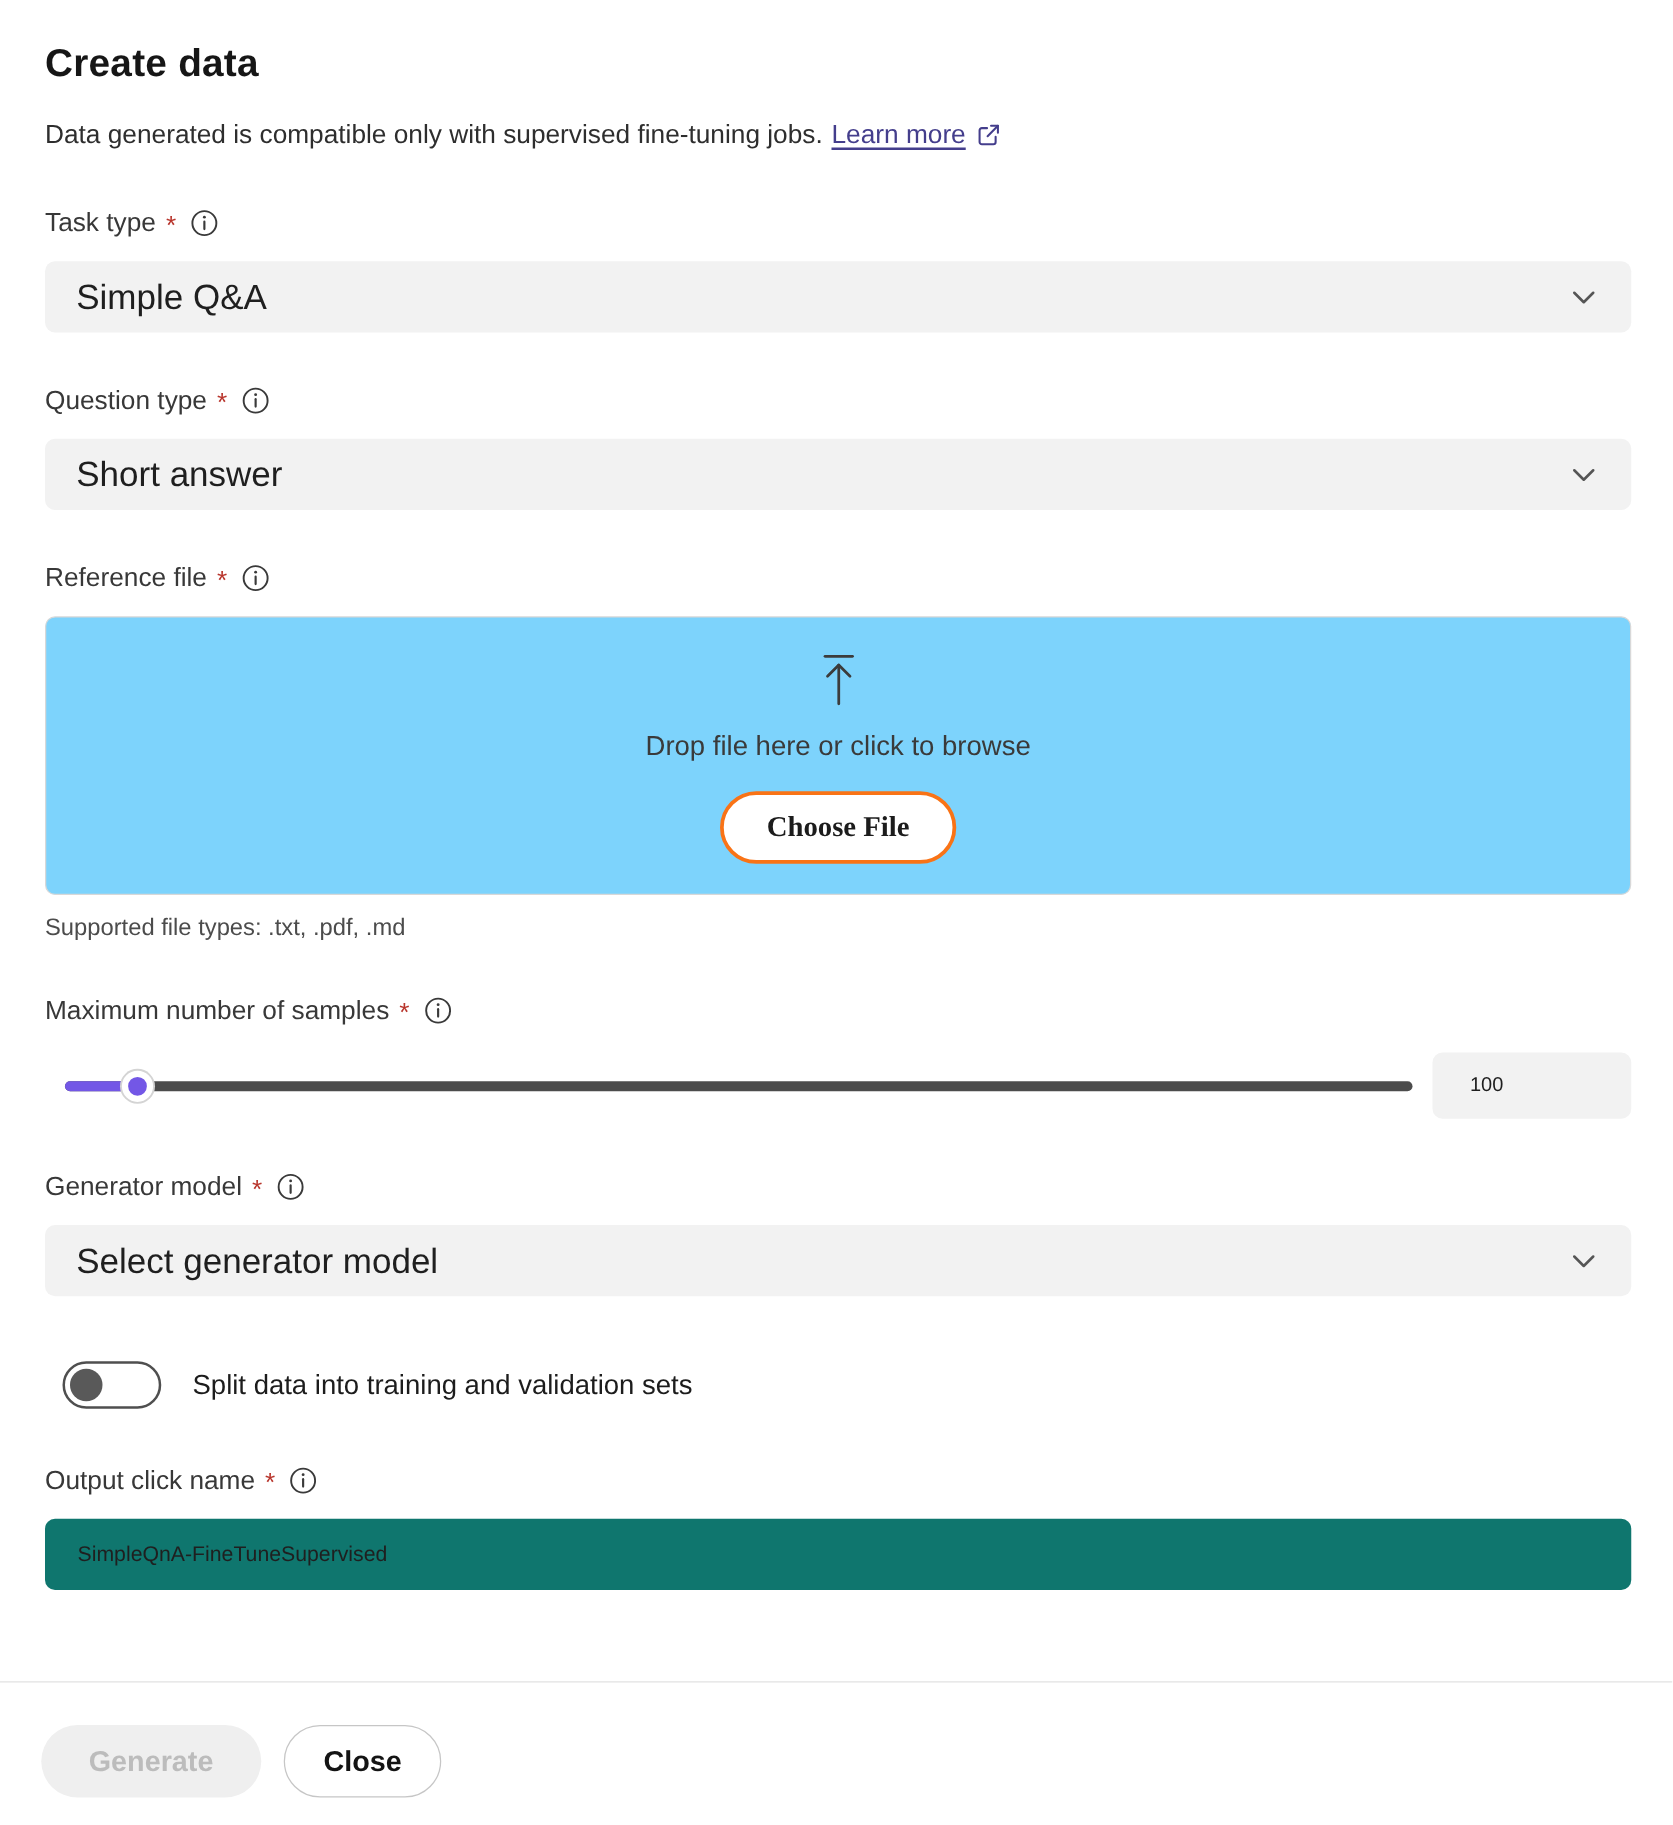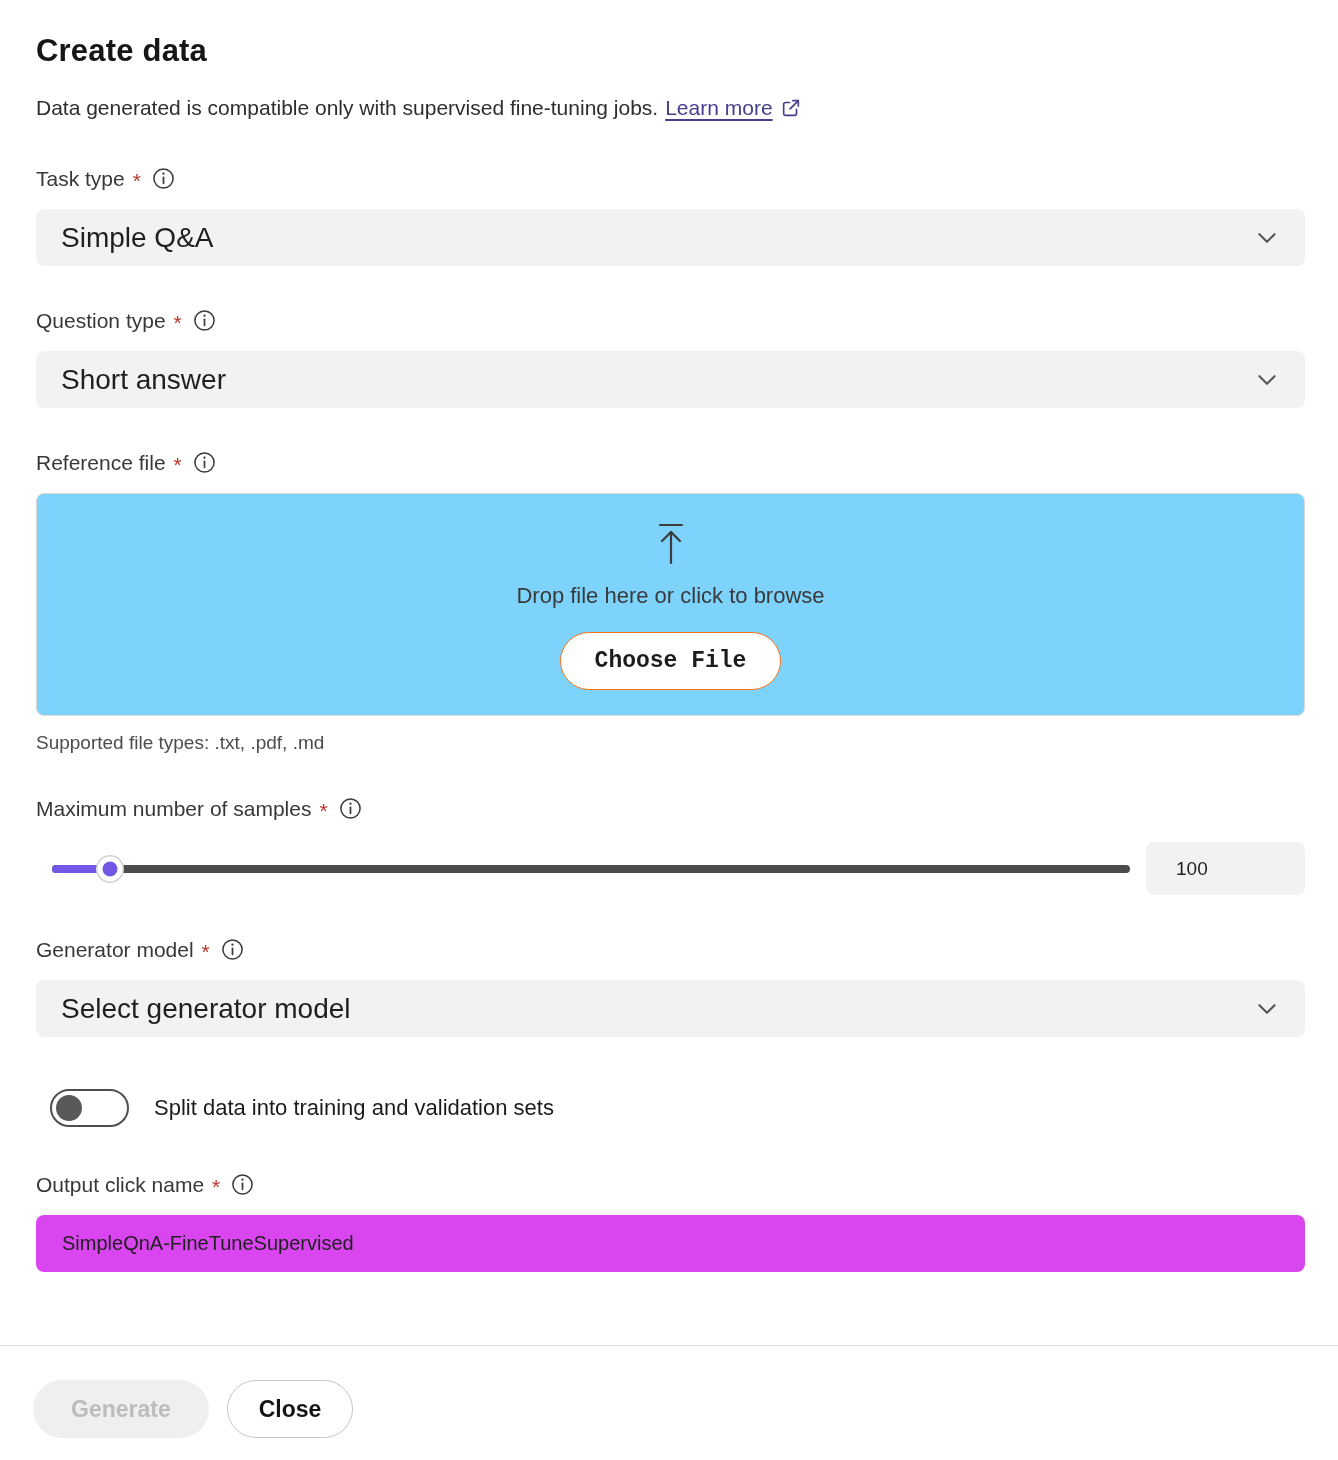--- a/index.html
+++ b/index.html
@@ -85,23 +85,23 @@
     align-items: center;
     padding-top: 28px;
     cursor: pointer;
   }
   .drop-text { margin-top: 13px; font-size: 22px; color: #3a3a3a; }
   .choose-btn {
     margin-top: 23px;
     height: 58px;
     padding: 0 34px;
     background: #ffffff;
-    border: 1px solid #f97316;
+    border: 3px solid #f97316;
     border-radius: 29px;
-    font-family: Liberation Mono, monospace;
+    font-family: Liberation Serif, serif;
     font-size: 23px;
     font-weight: 700;
     color: #1c1c1c;
     cursor: pointer;
   }
   .supported { margin-top: 16px; font-size: 19px; color: #4c4c4c; }
 
   .slider-row {
     margin-top: 21px;
     display: flex;
@@ -144,21 +144,21 @@
     box-shadow: 0 0 0 1.5px #d4d4d4;
     cursor: grab;
   }
   .value-input {
     width: 159px;
     height: 53px;
     background: #f2f2f2;
     border: none;
     border-radius: 8px;
     font-family: inherit;
-    font-size: 19px;
+    font-size: 16px;
     color: #1f1f1f;
     padding-left: 30px;
   }
 
   .toggle-row {
     margin-top: 52px;
     margin-left: 14px;
     display: flex;
     align-items: center;
   }
@@ -181,25 +181,25 @@
     height: 26px;
     background: #595959;
     border-radius: 50%;
   }
   .toggle-label { margin-left: 25px; font-size: 22px; color: #1c1c1c; }
 
   .text-input {
     margin-top: 18px;
     width: 100%;
     height: 57px;
-    background: #d946ef;
+    background: #0f766e;
     border: none;
     border-radius: 8px;
     font-family: inherit;
-    font-size: 20px;
+    font-size: 17px;
     color: #1f1f1f;
     padding-left: 26px;
   }
 
   .footer {
     position: absolute;
     left: 0; right: 0; bottom: 0;
     height: 115px;
     border-top: 1px solid #e2e2e2;
     background: #ffffff;

